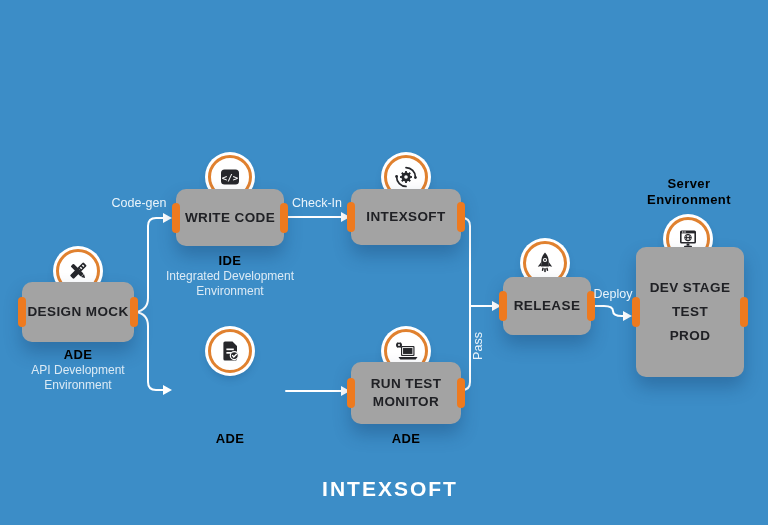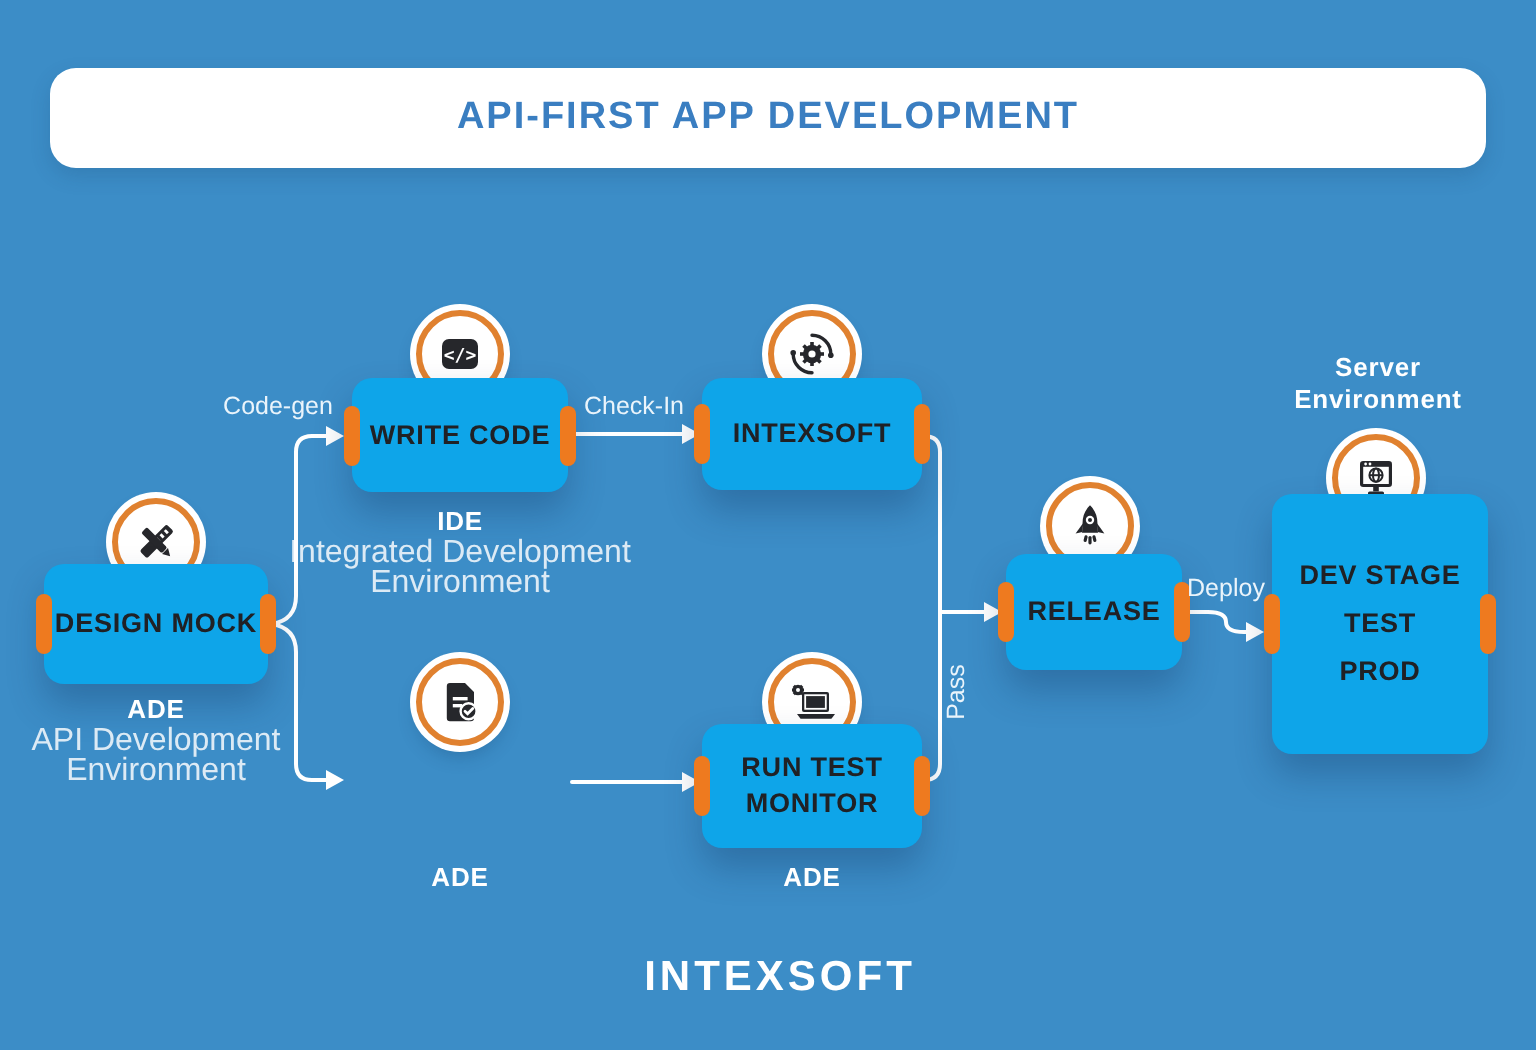--- a/index.html
+++ b/index.html
@@ -19,21 +19,21 @@
   }
   .banner-title {
     color: #3A7EC1; font-size: 19px; font-weight: 800; letter-spacing: 1px;
   }
   
   svg.wires { position: absolute; left: 0; top: 0; z-index: 1; }
   .wire { stroke: #ffffff; stroke-width: 2; fill: none; stroke-linecap: round; }
   .arrowhead { fill: #ffffff; }
   
   .node {
-    position: absolute; background: #0ea5e9; border-radius: 10px;
+    position: absolute; background: #a3a3a3; border-radius: 10px;
     box-shadow: 0 10px 18px rgba(12,48,88,.30);
     display: flex; align-items: center; justify-content: center;
     z-index: 2; text-align: center;
   }
   .node-label {
     color: #202125; font-weight: 700; font-size: 13.5px; letter-spacing: .4px;
     line-height: 18px; white-space: pre-line;
   }
   .tab {
     position: absolute; width: 8px; height: 30px; border-radius: 4px;
@@ -44,50 +44,47 @@
   
   .icon-circle {
     position: absolute; width: 44px; height: 44px; border-radius: 50%;
     background: #ffffff; border: 3px solid #E0812F;
     box-shadow: 0 0 0 3px #ffffff, 0 5px 9px rgba(12,48,88,.25);
     display: flex; align-items: center; justify-content: center;
     z-index: 1;
   }
   
   .caption-bold {
-    position: absolute; color: #ffffff; font-weight: 700; font-size: 13px;
+    position: absolute; color: #000000; font-weight: 700; font-size: 13px;
     letter-spacing: .4px; text-align: center; z-index: 2; white-space: pre-line;
     line-height: 16px;
   }
   .caption-sub {
     position: absolute; color: rgba(255,255,255,.82); font-weight: 400;
-    font-size: 16px; line-height: 15px; text-align: center; z-index: 2;
+    font-size: 12px; line-height: 15px; text-align: center; z-index: 2;
     white-space: pre-line;
   }
   .edge-label {
     position: absolute; color: #EAF4FB; font-weight: 500; font-size: 12.5px;
     text-align: center; z-index: 3;
   }
   .edge-label.vertical { transform: rotate(-90deg); transform-origin: center; }
   
   .logo {
     position: absolute; left: 0; right: 0; top: 477px; text-align: center;
     color: #ffffff; font-weight: 800; font-size: 21px; letter-spacing: 2px;
     z-index: 3;
     padding-left: 12px;
   }
 </style>
 </head>
 <body>
 
 <div id="canvas">
 
-  <div class="banner">
-    <div class="banner-title">API-FIRST APP DEVELOPMENT</div>
-  </div>
 
   <svg class="wires" width="768" height="525" viewBox="0 0 768 525">
     <path class="wire" d="M136 312 Q148 310 148 298 L148 226 Q148 218 156 218 L163 218"></path>
     <polygon class="arrowhead" points="163,213 172,218 163,223"></polygon>
     <path class="wire" d="M136 312 Q148 314 148 326 L148 382 Q148 390 156 390 L163 390"></path>
     <polygon class="arrowhead" points="163,385 172,390 163,395"></polygon>
     <path class="wire" d="M286 217 L341 217"></path>
     <polygon class="arrowhead" points="341,212 350,217 341,222"></polygon>
     <path class="wire" d="M286 391 L341 391"></path>
     <polygon class="arrowhead" points="341,386 350,391 341,396"></polygon>

